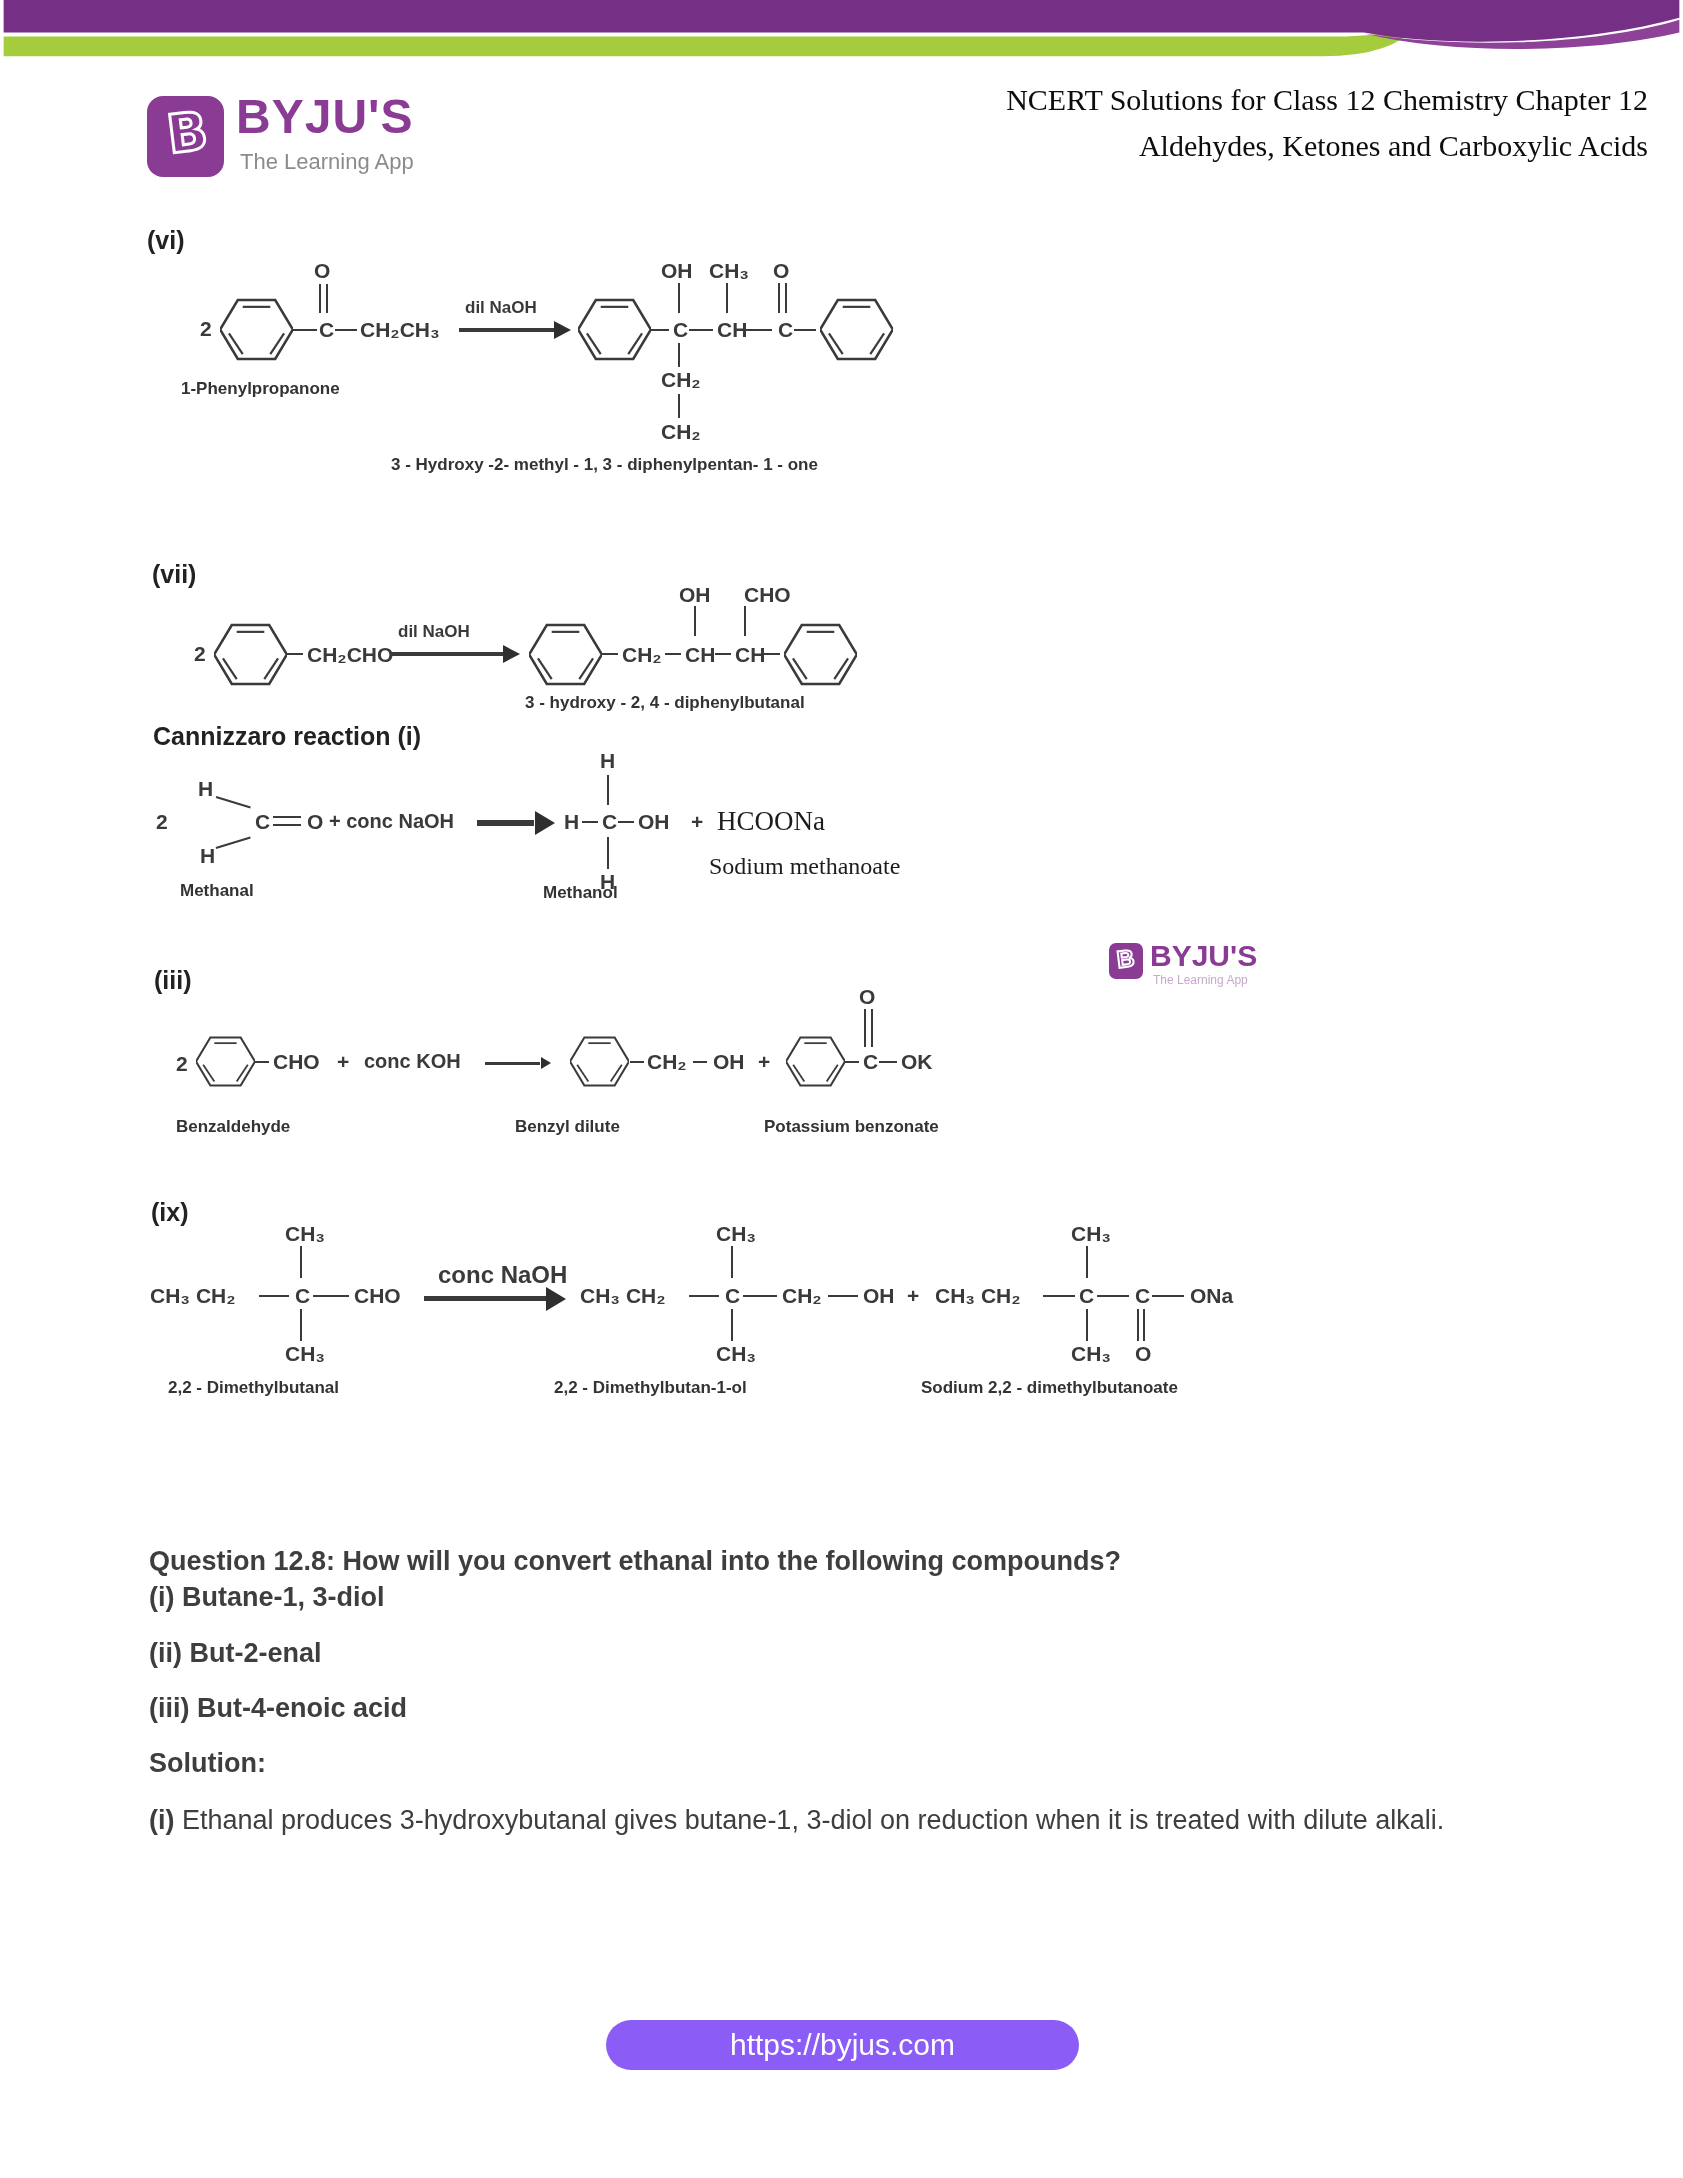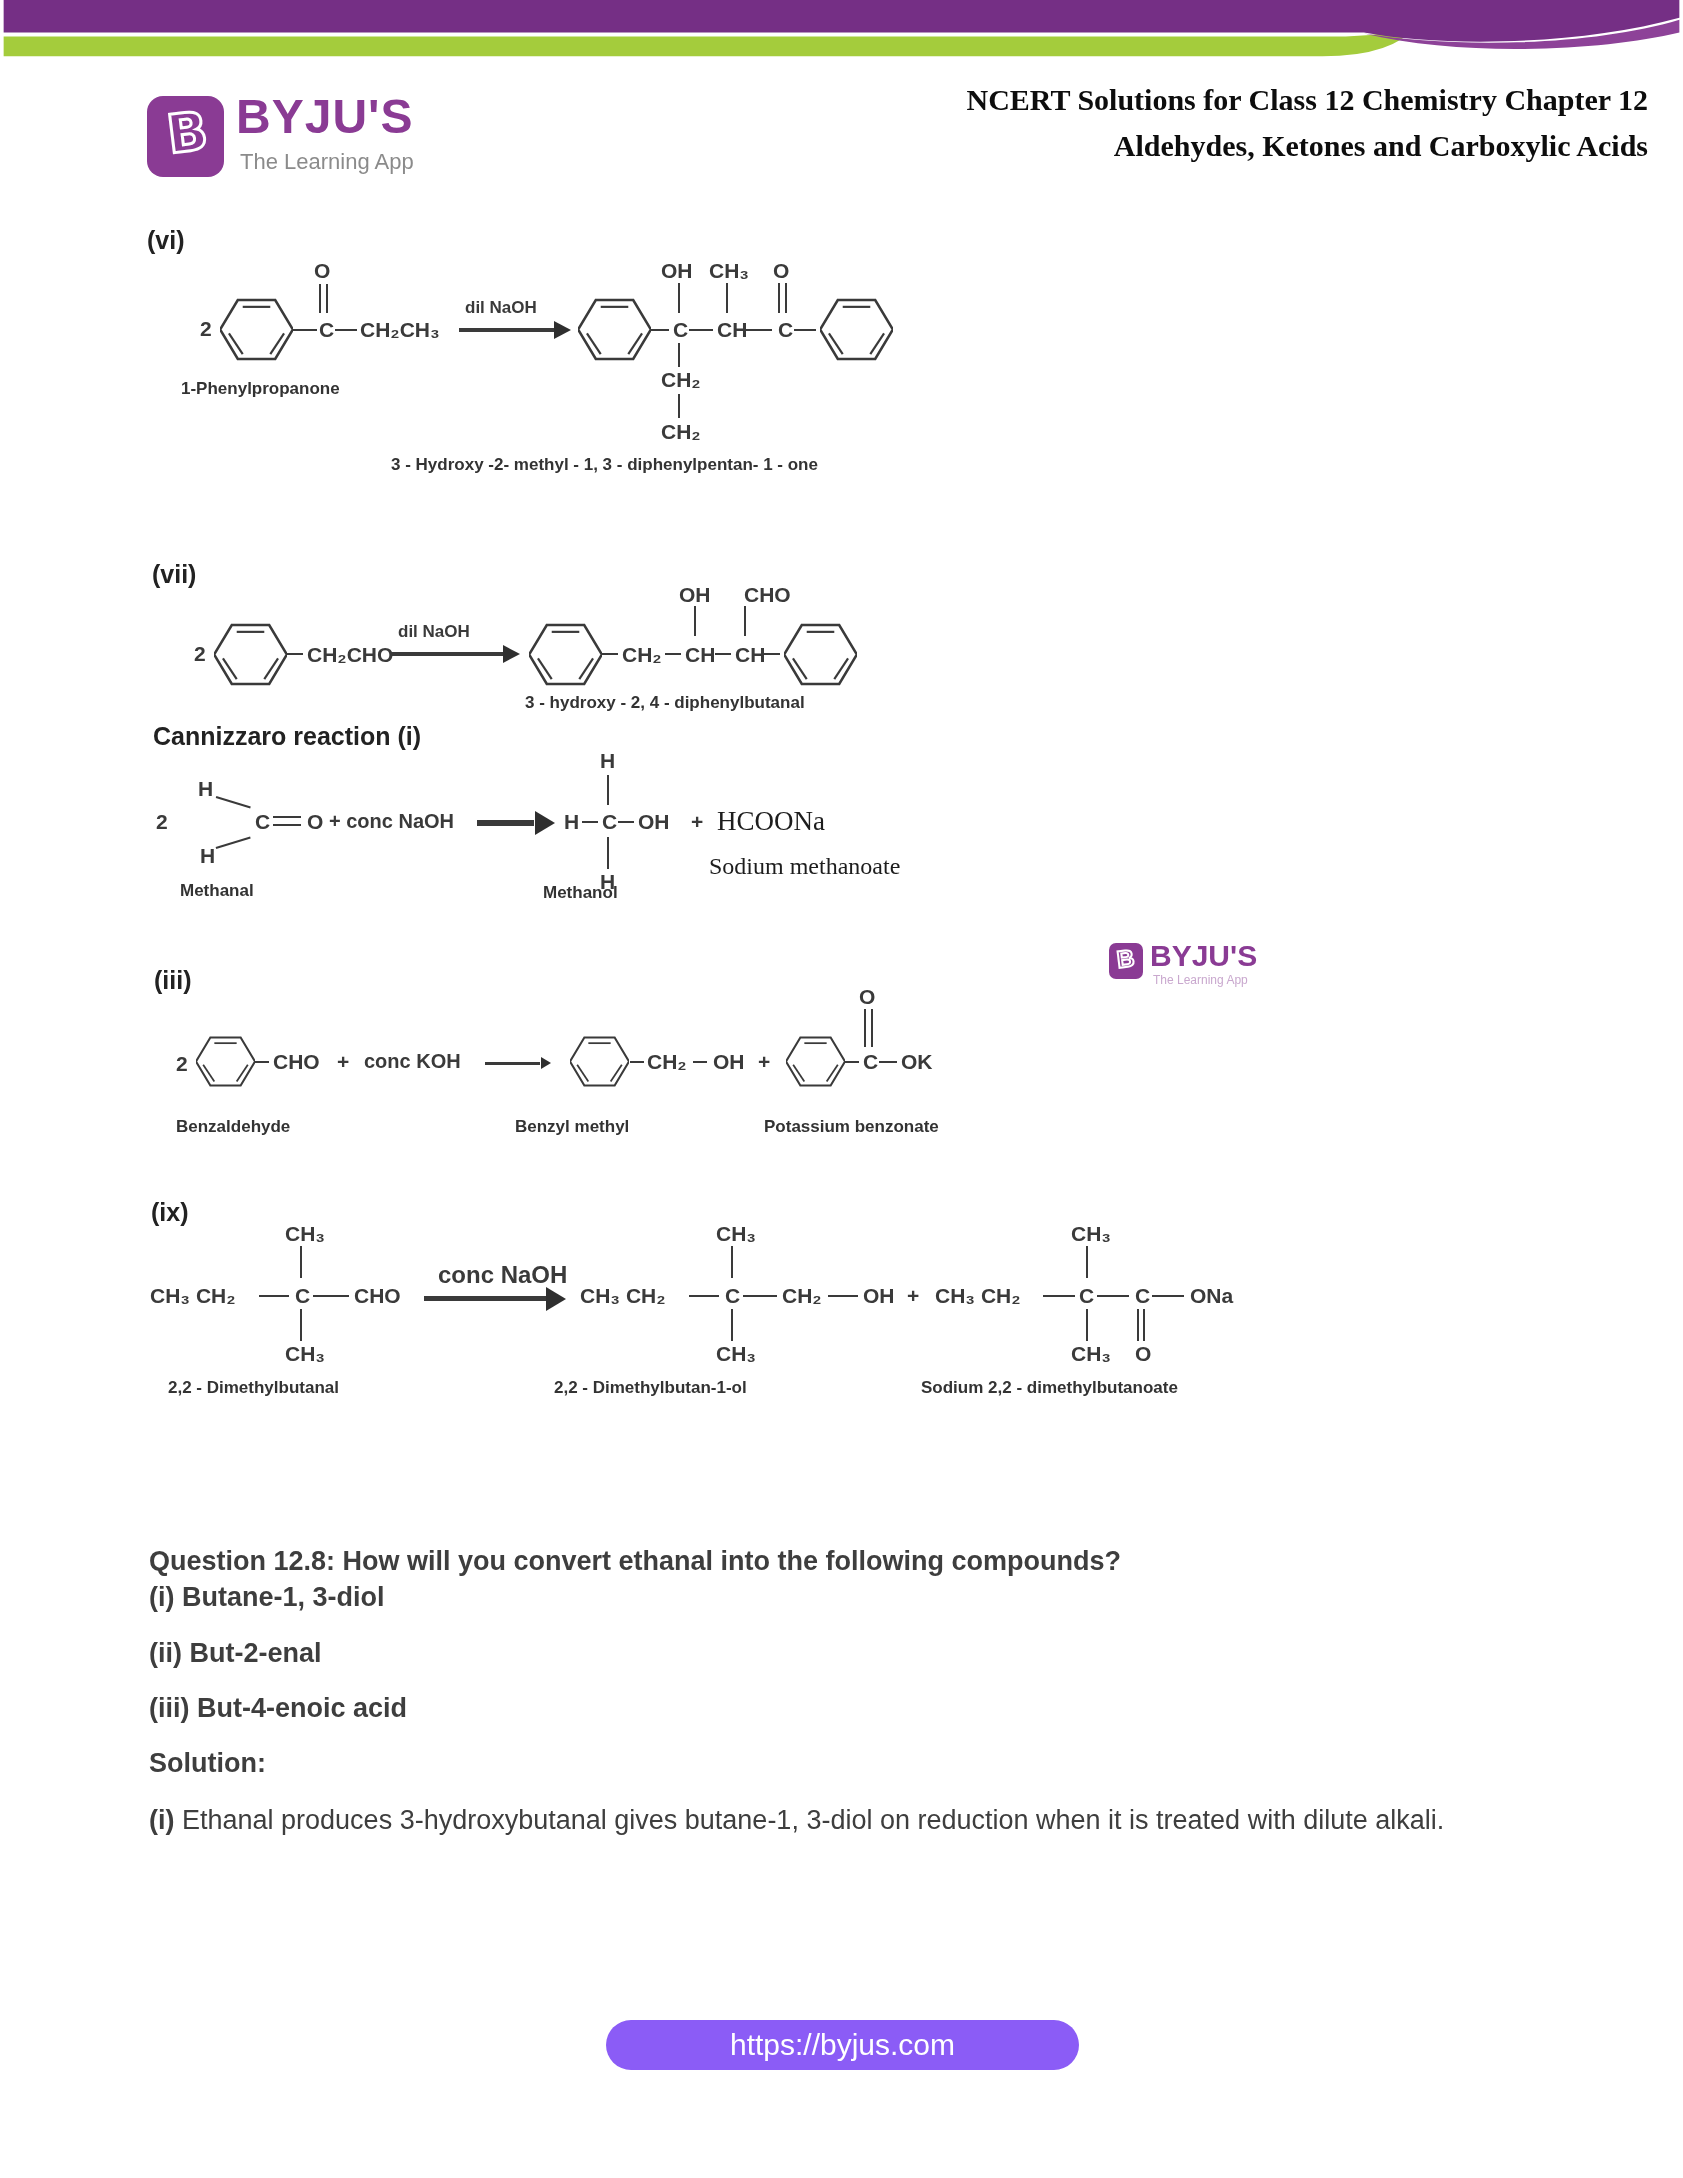--- a/index.html
+++ b/index.html
@@ -21,21 +21,21 @@
   .ah-big{position:absolute;width:0;height:0;border-top:12px solid transparent;border-bottom:12px solid transparent;border-left:20px solid #2f2f2f;}
   .ah-sm{position:absolute;width:0;height:0;border-top:6px solid transparent;border-bottom:6px solid transparent;border-left:10px solid #2f2f2f;}
   .ring{position:absolute;}
   
   .logo-box{position:absolute;left:147px;top:96px;width:77px;height:81px;background:#8a3b94;border-radius:16px;}
   .logo-b{position:absolute;left:20px;top:6px;font-size:53px;font-weight:bold;color:transparent;
           -webkit-text-stroke:3px #ffffff;transform:rotate(-7deg);font-family:"DejaVu Sans",sans-serif;}
   .logo-name{position:absolute;left:236px;top:89px;font-size:48px;font-weight:bold;color:#8a3b94;letter-spacing:1px;}
   .logo-tag{position:absolute;left:240px;top:149px;font-size:22px;color:#8b8b8b;}
   .title-line{position:absolute;left:693px;width:955px;text-align:right;font-family:"Liberation Serif","DejaVu Serif",serif;
-              font-weight:bold;font-size:30px;color:#0d0d0d;white-space:nowrap;}
+              font-weight:normal;font-size:30px;color:#0d0d0d;white-space:nowrap;}
   
   .wm-box{position:absolute;left:1109px;top:943px;width:34px;height:36px;background:#8a3b94;border-radius:7px;}
   .wm-b{position:absolute;left:8px;top:2px;font-size:24px;font-weight:bold;color:transparent;-webkit-text-stroke:2px #fff;transform:rotate(-7deg);}
   .wm-name{position:absolute;left:1150px;top:939px;font-size:30px;font-weight:bold;color:#8a3b94;}
   .wm-tag{position:absolute;left:1153px;top:973px;font-size:12px;color:#c9a8ce;}
   
   .qt{position:absolute;font-weight:bold;font-size:27px;color:#3e3e3e;white-space:nowrap;}
   .para{position:absolute;font-size:27px;color:#3e3e3e;line-height:36px;white-space:normal;}
   
   .url-btn{position:absolute;left:606px;top:2020px;width:473px;height:50px;background:#8b5cf6;border-radius:26px;
@@ -216,21 +216,21 @@
     <line x1="65" y1="36" x2="51" y2="57" stroke="#3a3a3a" stroke-width="2.2"></line>
   </svg>
   <div class="bh" style="left:845px;top:1061px;width:14px"></div>
   <div class="chem" style="left:863px;top:1050px">C</div>
   <div class="chem" style="left:859px;top:985px">O</div>
   <div class="bv" style="left:864px;top:1009px;height:38px"></div>
   <div class="bv" style="left:871px;top:1009px;height:38px"></div>
   <div class="bh" style="left:879px;top:1061px;width:18px"></div>
   <div class="chem" style="left:901px;top:1050px">OK</div>
   <div class="lbl" style="left:176px;top:1117px">Benzaldehyde</div>
-  <div class="lbl" style="left:515px;top:1117px">Benzyl methyl</div>
+  <div class="lbl" style="left:515px;top:1117px">Benzyl dilute</div>
   <div class="lbl" style="left:764px;top:1117px">Potassium benzonate</div>
 
   <div class="sec" style="left:151px;top:1198px">(ix)</div>
 
   <div class="chem" style="left:285px;top:1222px">CH₃</div>
   <div class="bv" style="left:300px;top:1246px;height:32px"></div>
   <div class="chem" style="left:150px;top:1284px">CH₃ CH₂</div>
   <div class="bh" style="left:259px;top:1295px;width:30px"></div>
   <div class="chem" style="left:295px;top:1284px">C</div>
   <div class="bh" style="left:313px;top:1295px;width:36px"></div>

